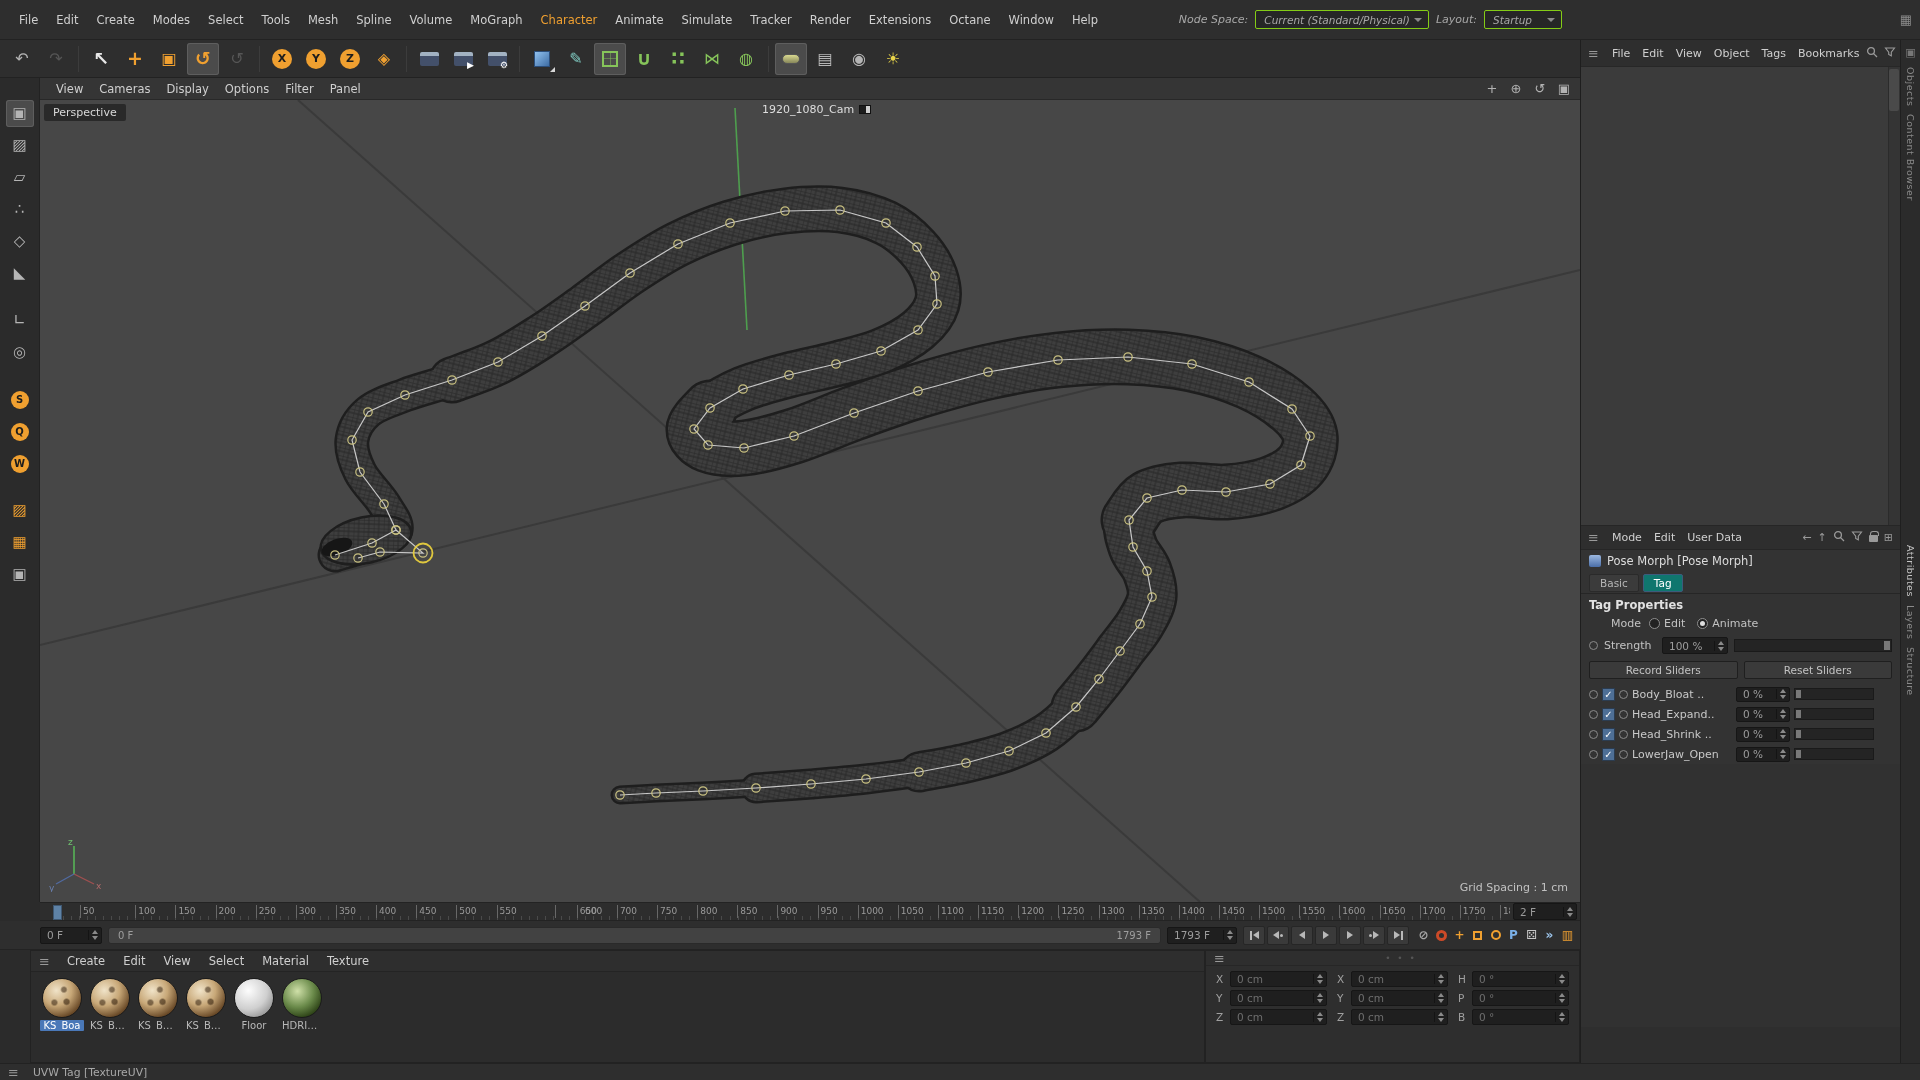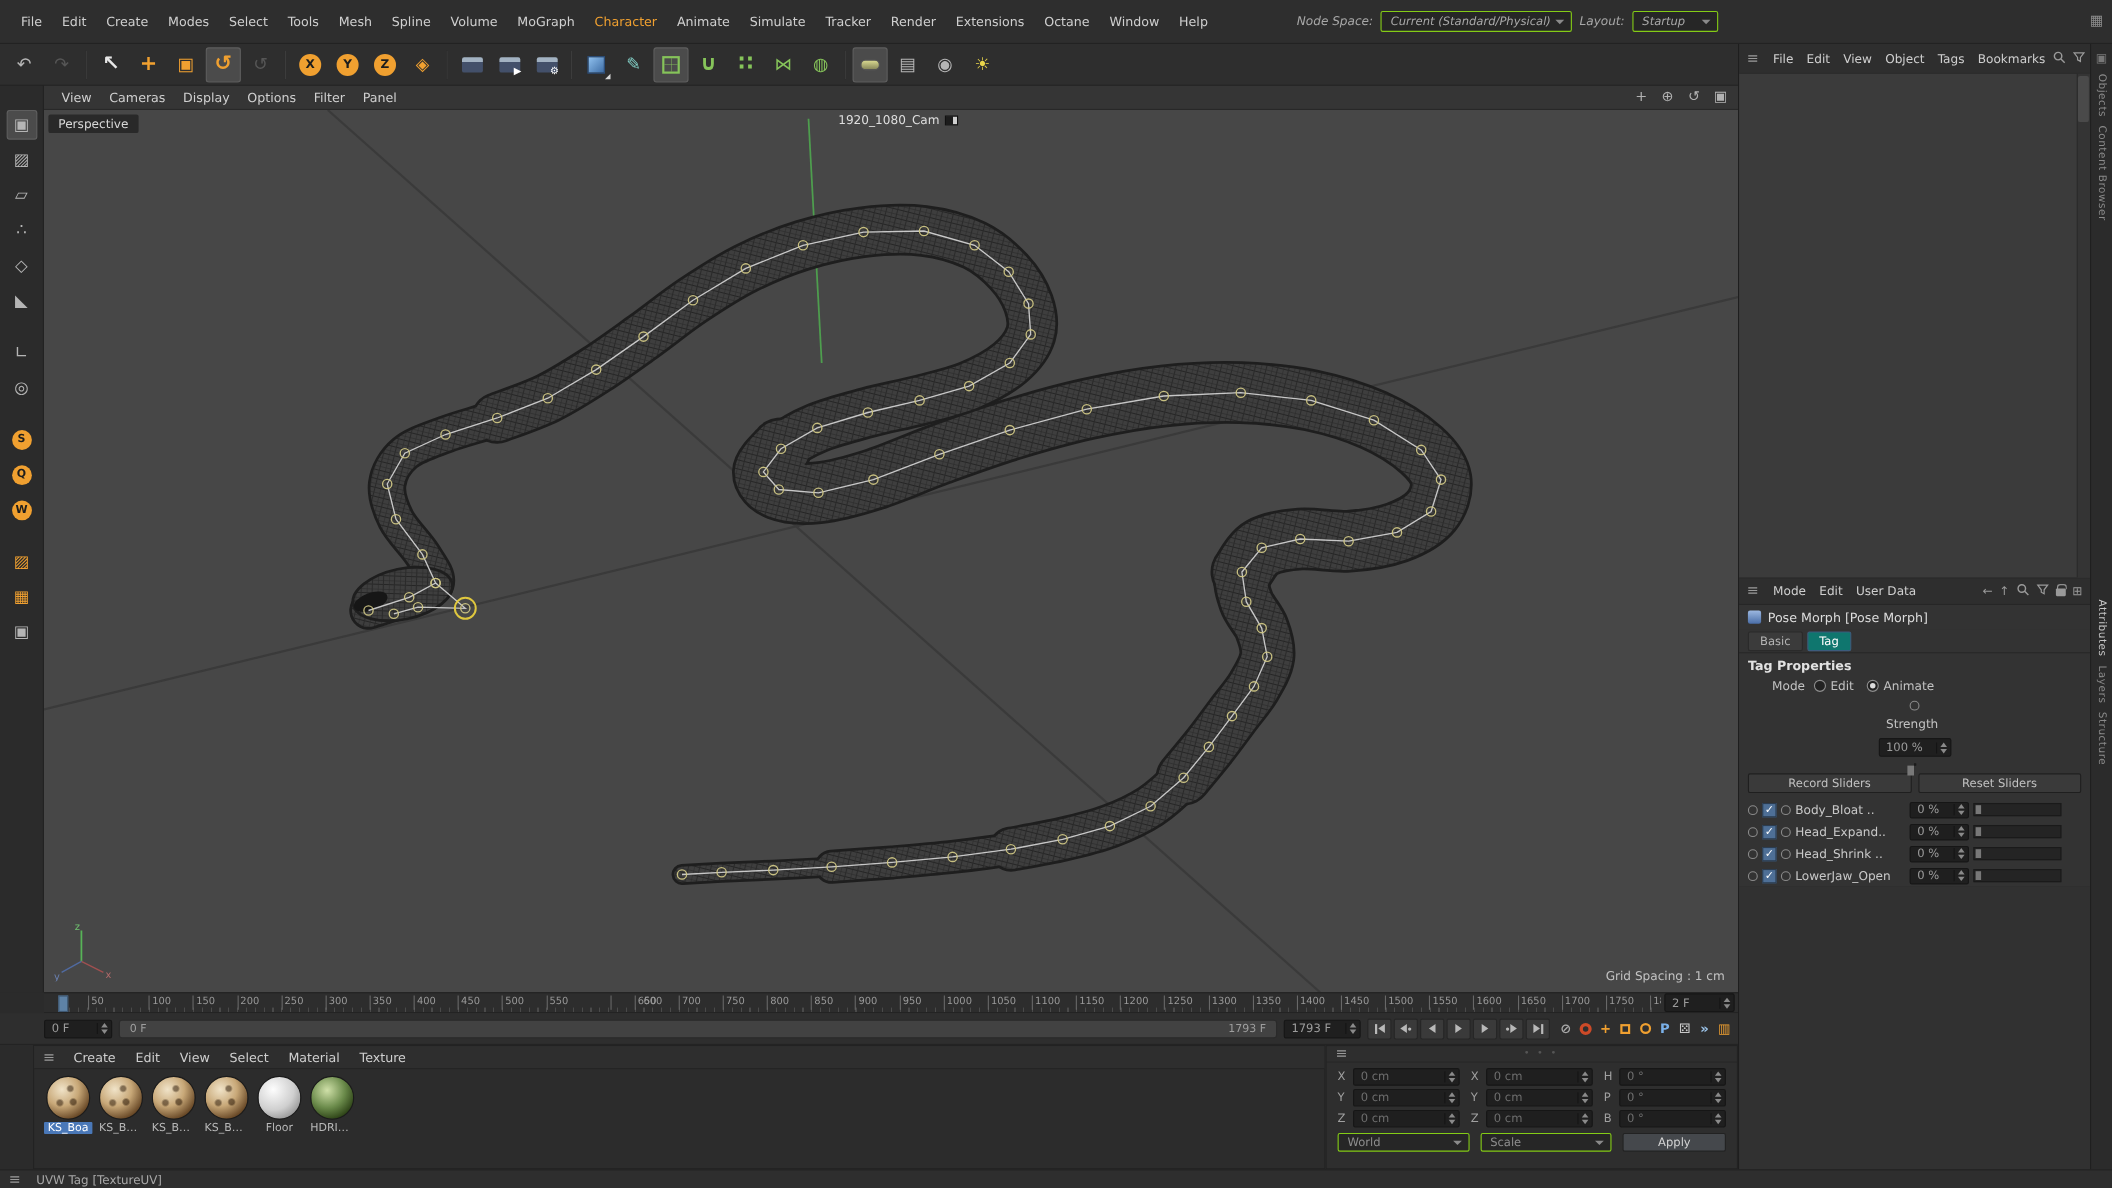--- a/index.html
+++ b/index.html
@@ -148,21 +148,21 @@
   .am-tabs{height:22px;display:flex;align-items:center;gap:4px;padding:0 8px;background:#333;border-bottom:1px solid #262626;}
   .chip{padding:2px 10px;font-size:10.5px;background:#3b3b3b;border:1px solid #2a2a2a;border-radius:2px;color:#b5b5b5;}
   .chip.on{background:#0f766e;border-color:#3d5b7c;color:#fff;}
   .am-body{background:#333;}
   .sect{padding:4px 8px 2px;font-weight:bold;color:#e2e2e2;font-size:11.5px;}
   .mode-row{display:flex;align-items:center;gap:8px;padding:3px 8px 3px 30px;color:#c2c2c2;}
   .radio{width:11px;height:11px;border:1px solid #8e8e8e;border-radius:50%;background:#222;position:relative;}
   .radio.on::after{content:"";position:absolute;inset:2px;background:#ddd;border-radius:50%;}
   .ropt{display:flex;align-items:center;gap:4px;}
   .ring{width:9px;height:9px;border:1.5px solid #8a8a8a;border-radius:50%;flex:none;}
-  .str-row{display:flex;align-items:center;gap:6px;padding:4px 8px;flex-direction:column;}
+  .str-row{display:flex;align-items:center;gap:6px;padding:4px 8px;}
   .str-row .lab{width:52px;color:#c2c2c2;}
   .str-row .fld{width:66px;}
   .slider{flex:1;height:13px;background:#242424;border:1px solid #1a1a1a;position:relative;}
   .slider .hdl{position:absolute;top:1px;width:6px;height:9px;background:#787878;}
   .btn-row{display:flex;gap:6px;padding:3px 8px 5px;}
   .btn{flex:1;height:18px;background:#3a3a3a;border:1px solid #1f1f1f;border-radius:2px;color:#c2c2c2;
     font-size:10.5px;display:flex;align-items:center;justify-content:center;}
   .morph-row{display:flex;align-items:center;gap:4px;padding:2px 8px;height:20px;}
   .cb{width:13px;height:13px;background:#4e6f96;border:1px solid #2b3c50;color:#fff;font-size:10px;
     line-height:11px;text-align:center;flex:none;}
@@ -770,29 +770,20 @@
             <div class="fld">
               <span class="val">0 °</span>
               <span class="st">
                 <span class="su"></span>
                 <span class="sd"></span>
               </span>
             </div>
           </div>
         </div>
       </div>
-    <div class="c-foot">
-      <div class="dd">
-        <span>World</span>
-      </div>
-      <div class="dd">
-        <span>Scale</span>
-      </div>
-      <div class="applybtn">Apply</div>
-    </div>
   </div>
 
   <div class="right-panel">
     <div class="om-menubar">
       <span class="burger">≡</span>
       <div style="display:flex">
           <span class="mi">File</span>
           <span class="mi">Edit</span>
           <span class="mi">View</span>
           <span class="mi">Object</span>

